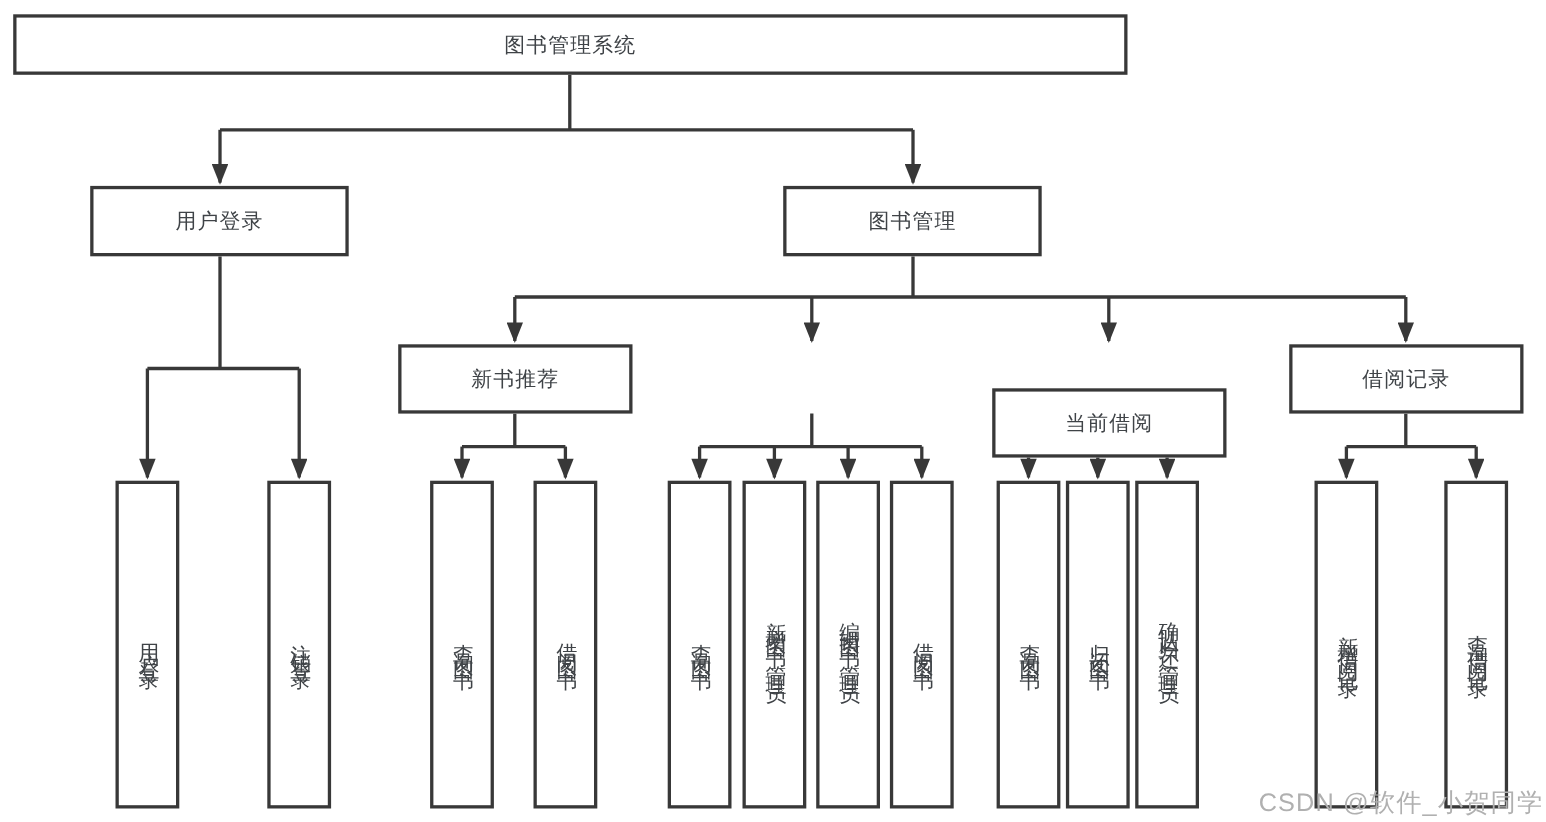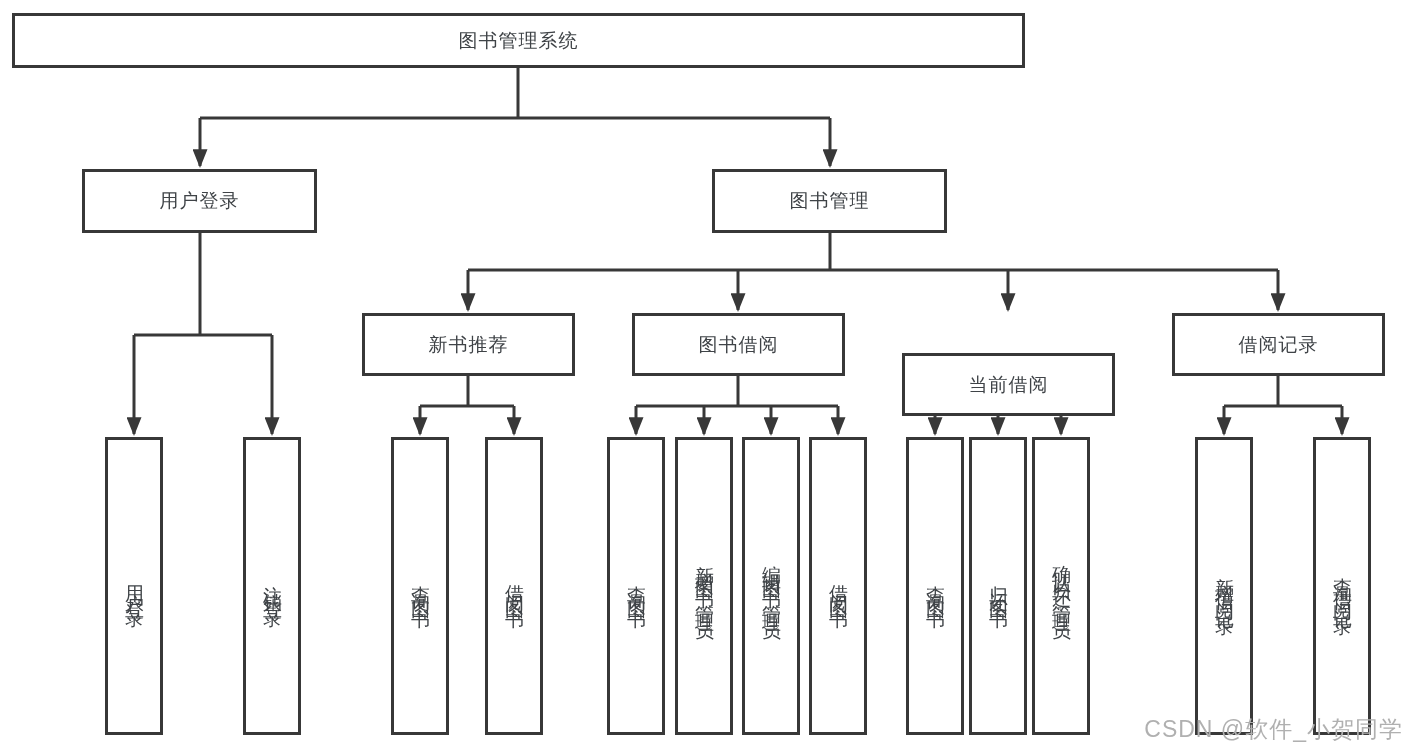--- a/index.html
+++ b/index.html
@@ -96,21 +96,20 @@
       <path d="M1342,406 V434" marker-end="url(#arrow)"></path>
     </g>
   </svg>
 
   <div class="box" style="left:12px; top:13px; width:1013px; height:55px;text-align:center;">图书管理系统</div>
 
   <div class="box" style="left:82px; top:169px; width:235px; height:64px;">用户登录</div>
   <div class="box" style="left:712px; top:169px; width:235px; height:64px;">图书管理</div>
 
   <div class="box" style="left:362px; top:313px; width:213px; height:63px;">新书推荐</div>
-  <div class="box" style="left:632px; top:313px; width:213px; height:63px;">图书借阅</div>
   <div class="box" style="left:902px; top:313px; width:213px; height:63px;margin-top:40px;">当前借阅</div>
   <div class="box" style="left:1172px; top:313px; width:213px; height:63px;">借阅记录</div>
 
   <div class="box leaf" style="left:105px; top:437px; width:58px; height:298px;">
     <span class="vtext">用户登录</span>
   </div>
   <div class="box leaf" style="left:243px; top:437px; width:58px; height:298px;">
     <span class="vtext">注销登录</span>
   </div>
 

